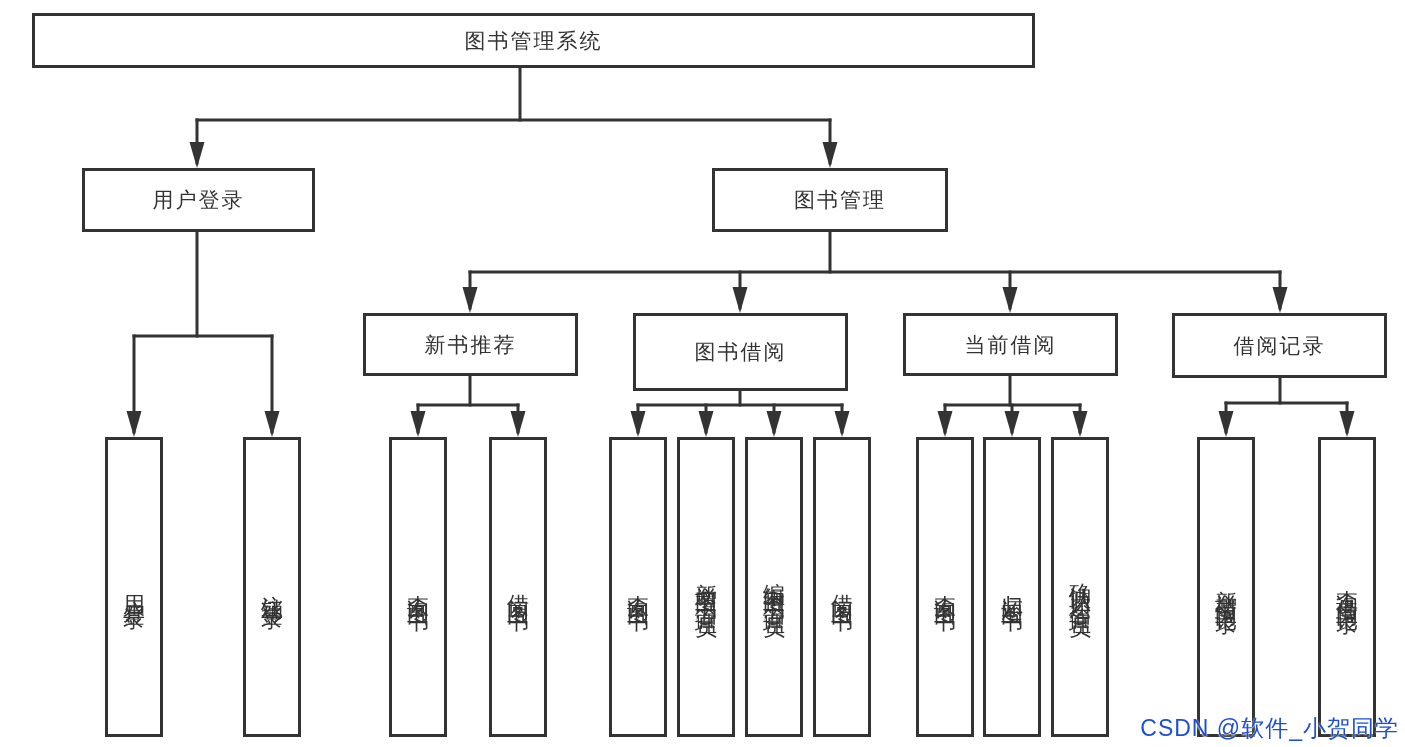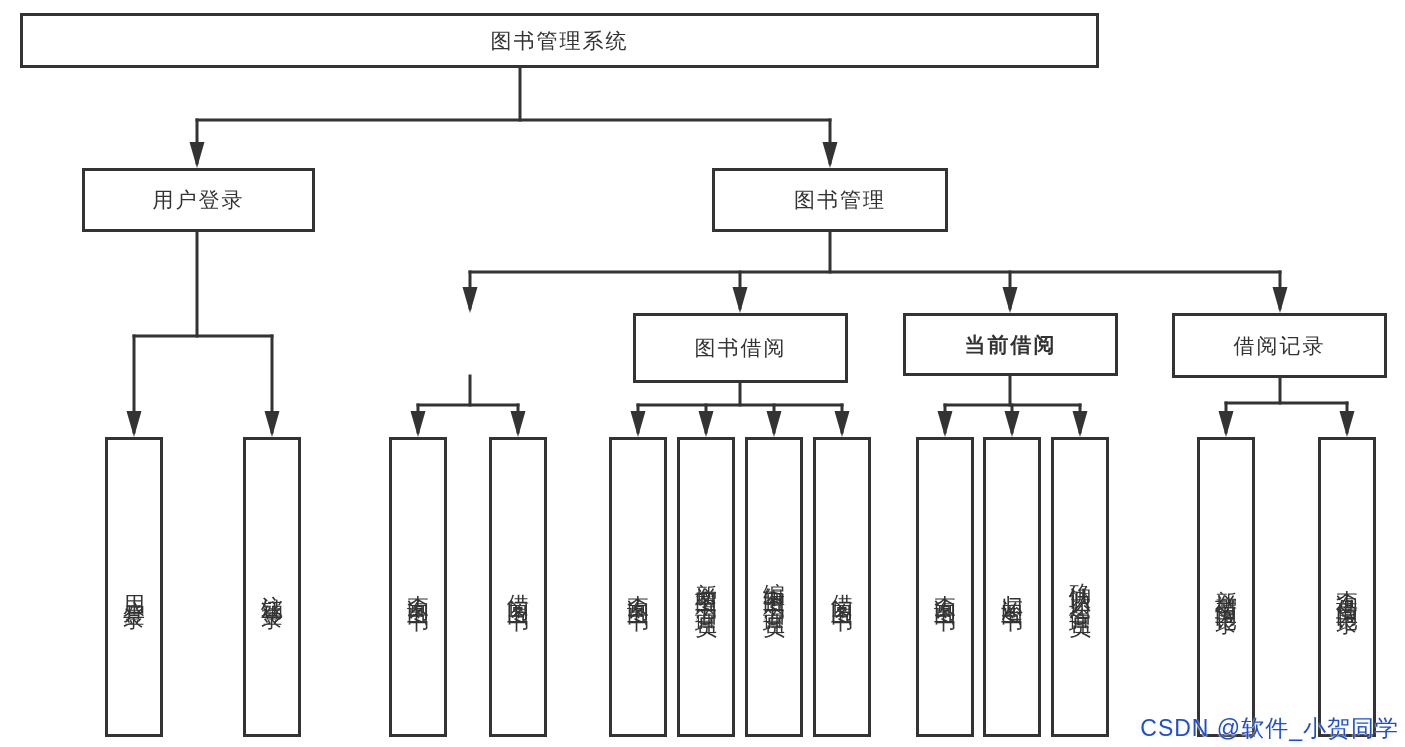--- a/index.html
+++ b/index.html
@@ -131,35 +131,38 @@
         <line x1="1280" y1="376" x2="1280" y2="403"></line>
         <line x1="1226" y1="403" x2="1347" y2="403"></line>
         <line x1="1226" y1="403" x2="1226" y2="432"></line>
         <line x1="1347" y1="403" x2="1347" y2="432"></line>
         <polygon points="1218.5,411 1233.5,411 1226,437" stroke="none"></polygon>
         <polygon points="1339.5,411 1354.5,411 1347,437" stroke="none"></polygon>
       </g>
     </g>
   </svg>
 
-  <div class="node h" style="left:20px; top:13px; width:1079px; height:55px;">
+  <div class="node h" style="left:32px; top:13px; width:1003px; height:55px;">
     <span>图书管理系统</span>
   </div>
 
   <div class="node h lvl2" style="left:82px; top:168px; width:233px; height:64px;">
     <span>用户登录</span>
   </div>
   <div class="node h lvl2" style="left:712px; top:168px; width:236px; height:64px;padding-left:20px;">
     <span>图书管理</span>
   </div>
 
-  <div class="node h lvl3" style="left:633px; top:313px; width:215px; height:70px;">
+  <div class="node h lvl3" style="left:363px; top:313px; width:215px; height:63px;">
+    <span>新书推荐</span>
+  </div>
+  <div class="node h lvl3" style="left:633px; top:313px; width:215px; height:78px;">
     <span>图书借阅</span>
   </div>
-  <div class="node h lvl3" style="left:903px; top:313px; width:215px; height:63px;font-weight:bold;">
+  <div class="node h lvl3" style="left:903px; top:313px; width:215px; height:63px;">
     <span>当前借阅</span>
   </div>
   <div class="node h lvl3" style="left:1172px; top:313px; width:215px; height:65px;">
     <span>借阅记录</span>
   </div>
 
   <div class="node v leaf" style="left:105px;">
     <span>用户登录</span>
   </div>
   <div class="node v leaf" style="left:243px;">

